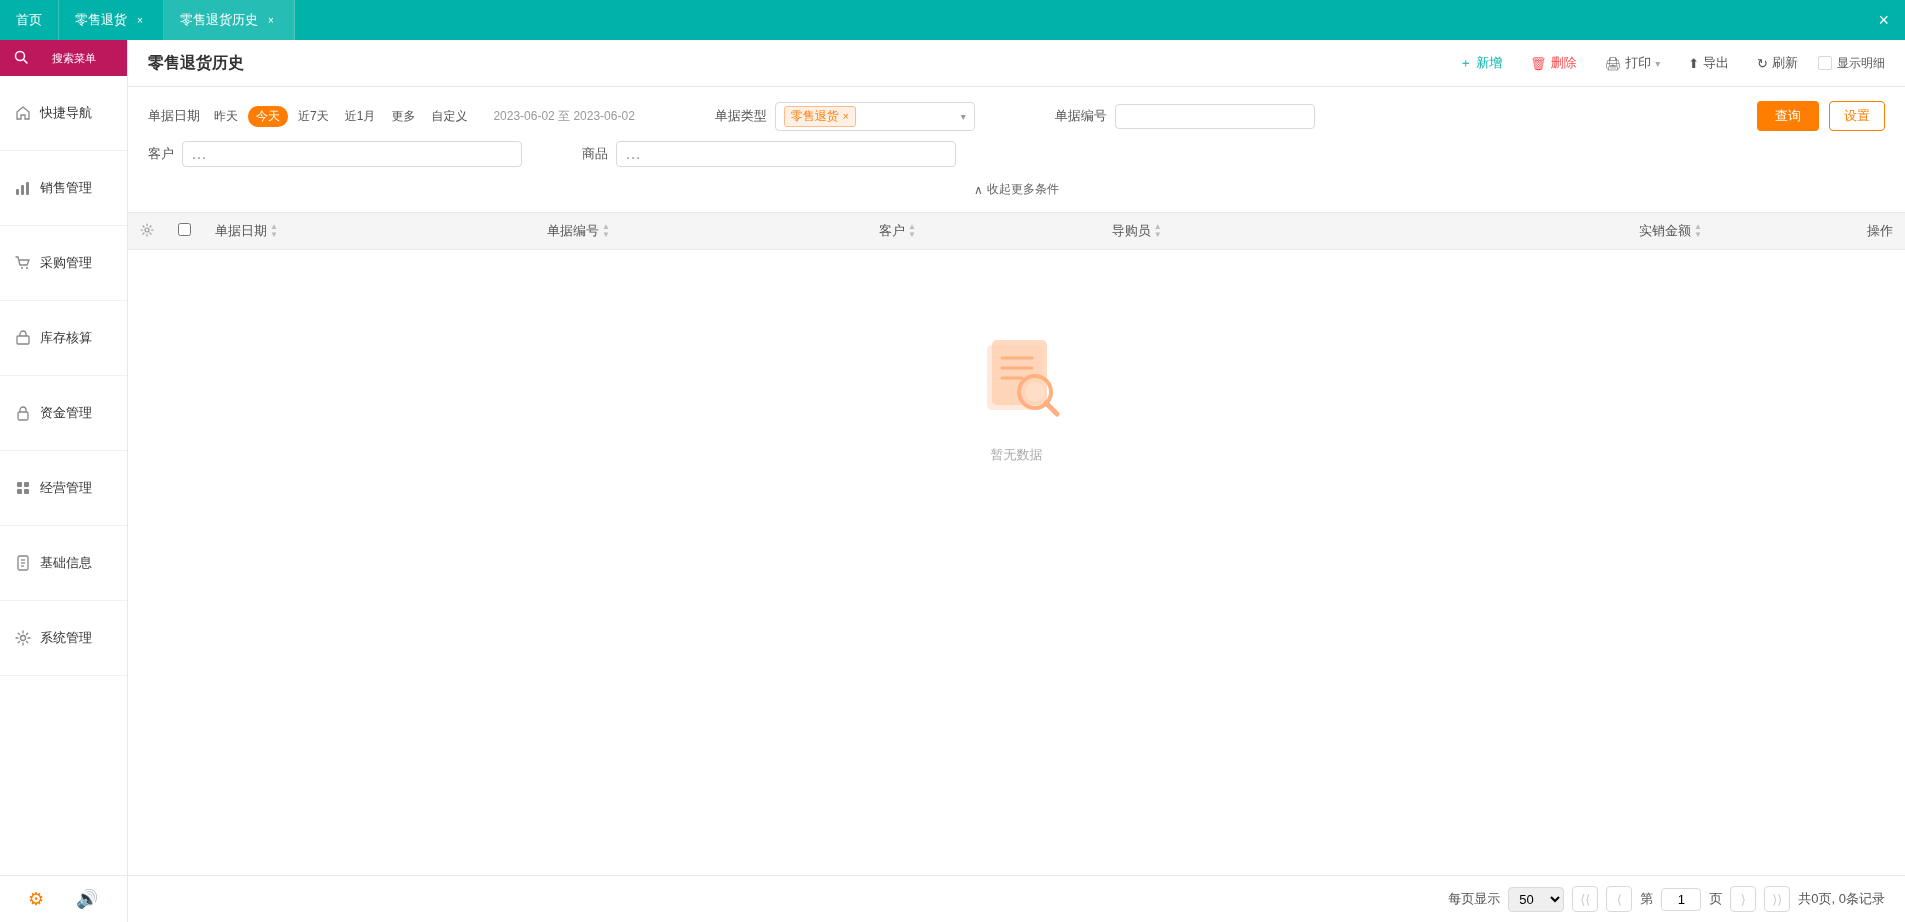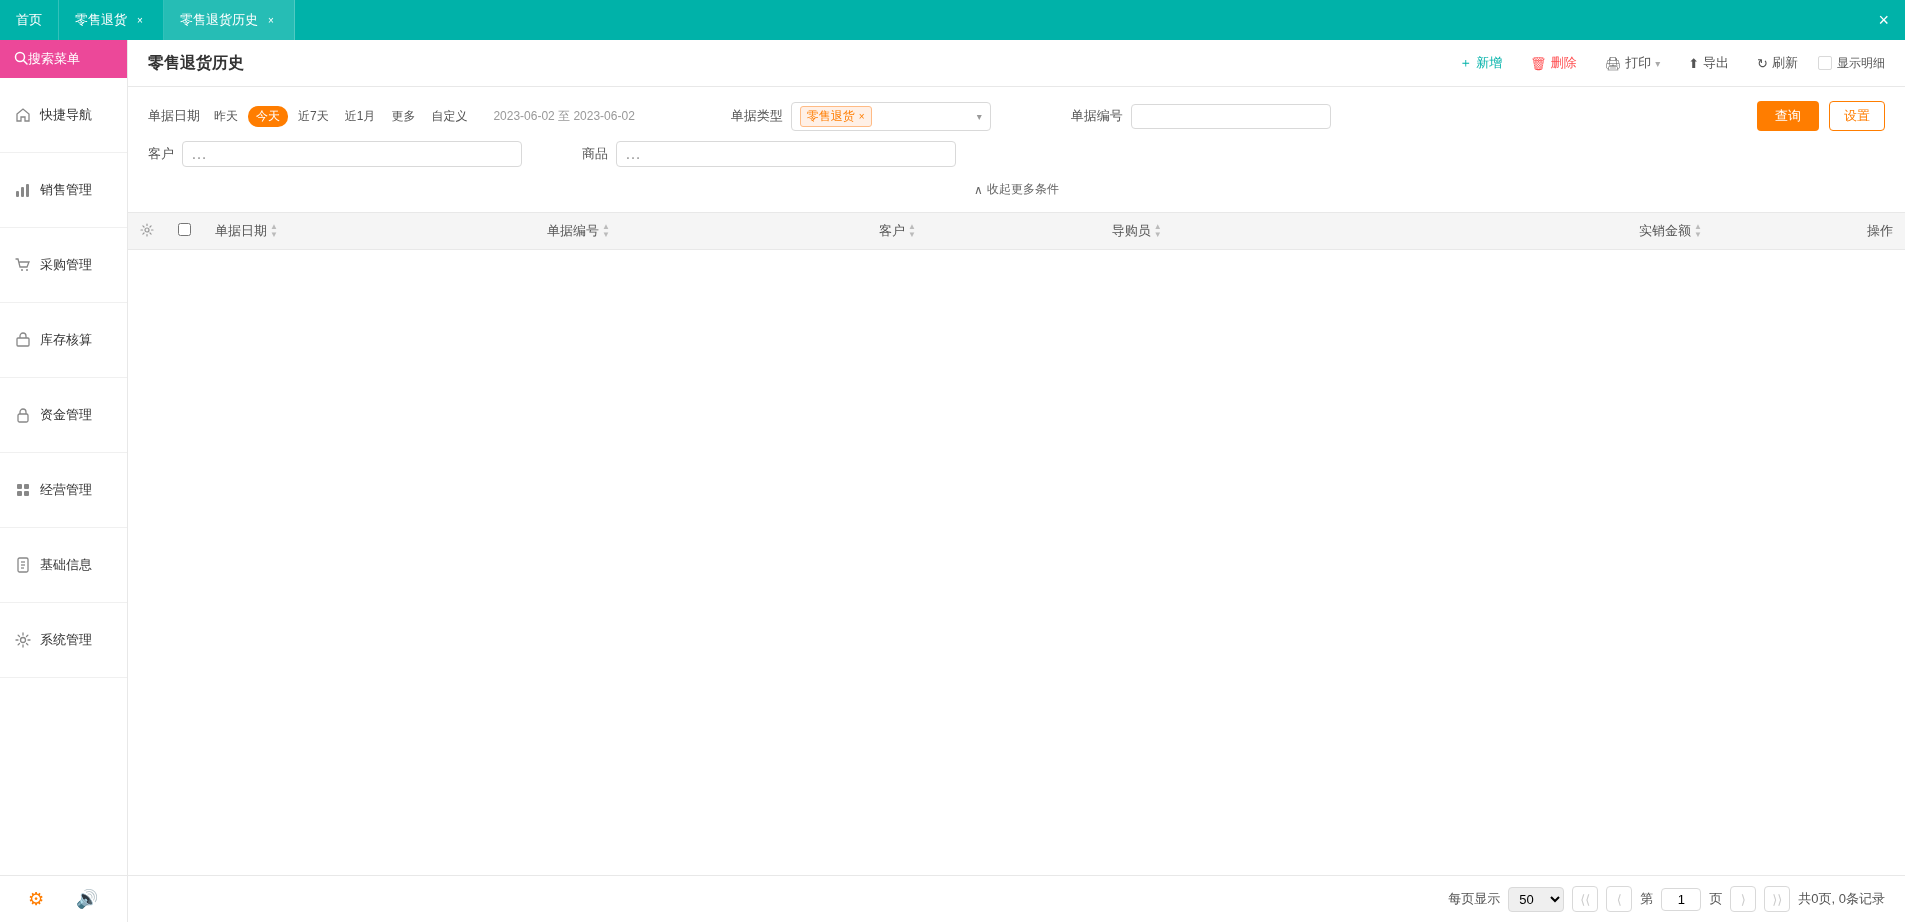--- a/index.html
+++ b/index.html
@@ -63,26 +63,26 @@
       width: 128px;
       background: #fff;
       border-right: 1px solid #e8e8e8;
       display: flex;
       flex-direction: column;
       height: 100%;
     }
     .sidebar-search {
       display: flex;
       align-items: center;
-      background: #ec4899;
+      background: #be185d;
       color: #fff;
       padding: 10px 14px;
-      font-size: 13px;
-      cursor: pointer;
-      gap: 0;
+      font-size: 11px;
+      cursor: pointer;
+      gap: 24px;
     }
     .sidebar-item {
       display: flex;
       align-items: center;
       padding: 28px 14px;
       font-size: 13px;
       color: #333;
       cursor: pointer;
       gap: 8px;
       border-bottom: 1px solid #f0f0f0;
@@ -561,21 +561,21 @@
             <span class="date-btn active">今天</span>
             <span class="date-btn">近7天</span>
             <span class="date-btn">近1月</span>
             <span class="date-btn">更多</span>
             <span class="date-btn">自定义</span>
           </div>
         </div>
 
         <span class="filter-date-range">2023-06-02 至 2023-06-02</span>
 
-        <div class="filter-group" style="margin-left:76px;">
+        <div class="filter-group" style="margin-left:60px;">
           <span class="filter-label">单据类型</span>
           <div class="filter-tag-select" style="min-width:200px;">
             <div class="filter-tag">
               <span>零售退货</span>
               <span class="tag-close">×</span>
             </div>
             <span class="filter-select-chevron">▾</span>
           </div>
         </div>
 
@@ -673,20 +673,37 @@
             </th>
             <th class="right" style="text-align:right;">
               <span>操作</span>
             </th>
           </tr>
         </thead>
         <tbody id="table-body">
         </tbody>
       </table>
 
+      <div class="empty-state">
+        <div class="empty-icon">
+          <svg width="100" height="100" viewBox="0 0 100 100" fill="none" xmlns="http://www.w3.org/2000/svg">
+
+            <rect x="20" y="15" width="55" height="65" rx="5" fill="#ffe0cc" opacity="0.7"></rect>
+            <rect x="25" y="10" width="55" height="65" rx="5" fill="#ffd0b0" opacity="0.8"></rect>
+            <line x1="35" y1="28" x2="65" y2="28" stroke="#ffb080" stroke-width="3" stroke-linecap="round"></line>
+            <line x1="35" y1="38" x2="65" y2="38" stroke="#ffb080" stroke-width="3" stroke-linecap="round"></line>
+            <line x1="35" y1="48" x2="55" y2="48" stroke="#ffb080" stroke-width="3" stroke-linecap="round"></line>
+
+            <circle cx="68" cy="62" r="16" fill="none" stroke="#ffb080" stroke-width="4"></circle>
+            <circle cx="68" cy="62" r="10" fill="#ffe8d6" opacity="0.5"></circle>
+            <line x1="79" y1="73" x2="90" y2="84" stroke="#ffb080" stroke-width="5" stroke-linecap="round"></line>
+          </svg>
+        </div>
+        <div class="empty-text">暂无数据</div>
+      </div>
     </div>
 
     <div class="pagination-bar">
       <span>每页显示</span>
       <select class="page-size-select">
         <option>50</option>
         <option>10</option>
         <option>20</option>
         <option>100</option>
       </select>

